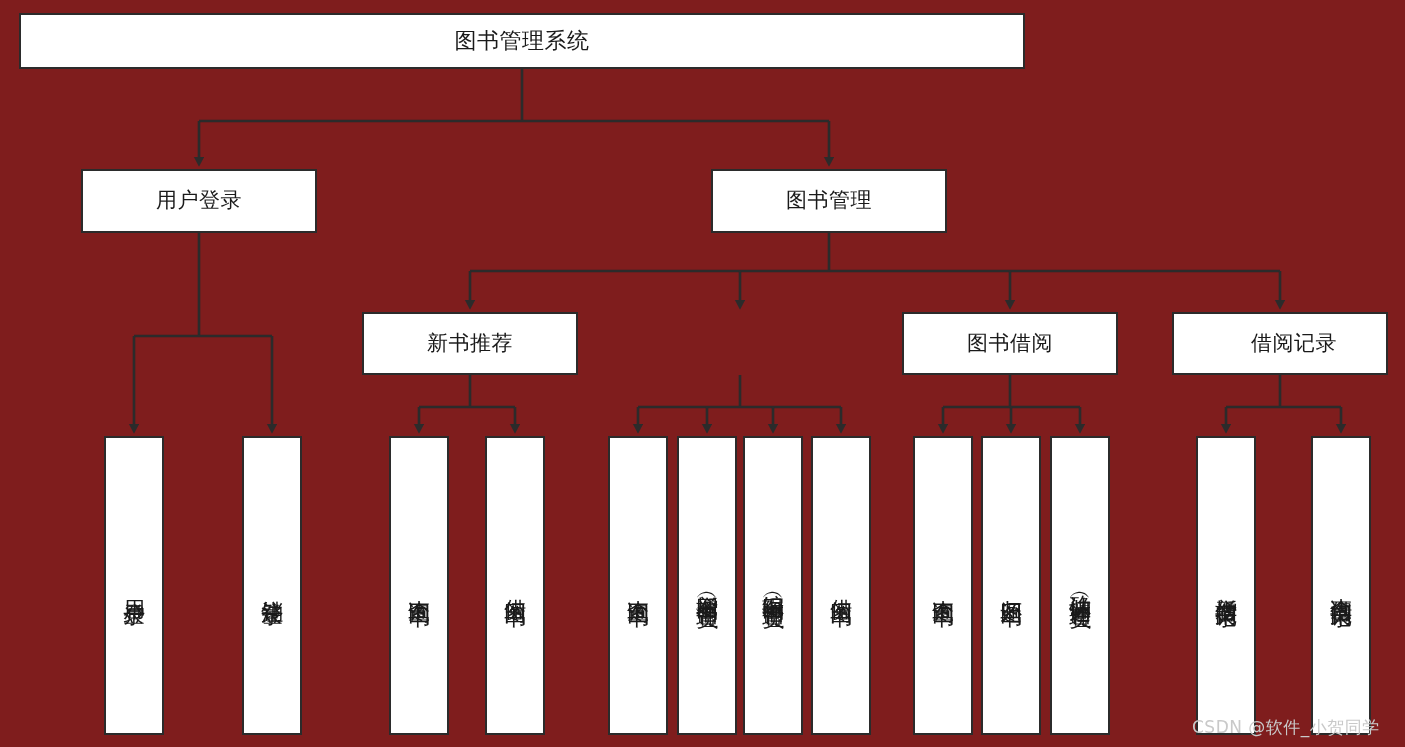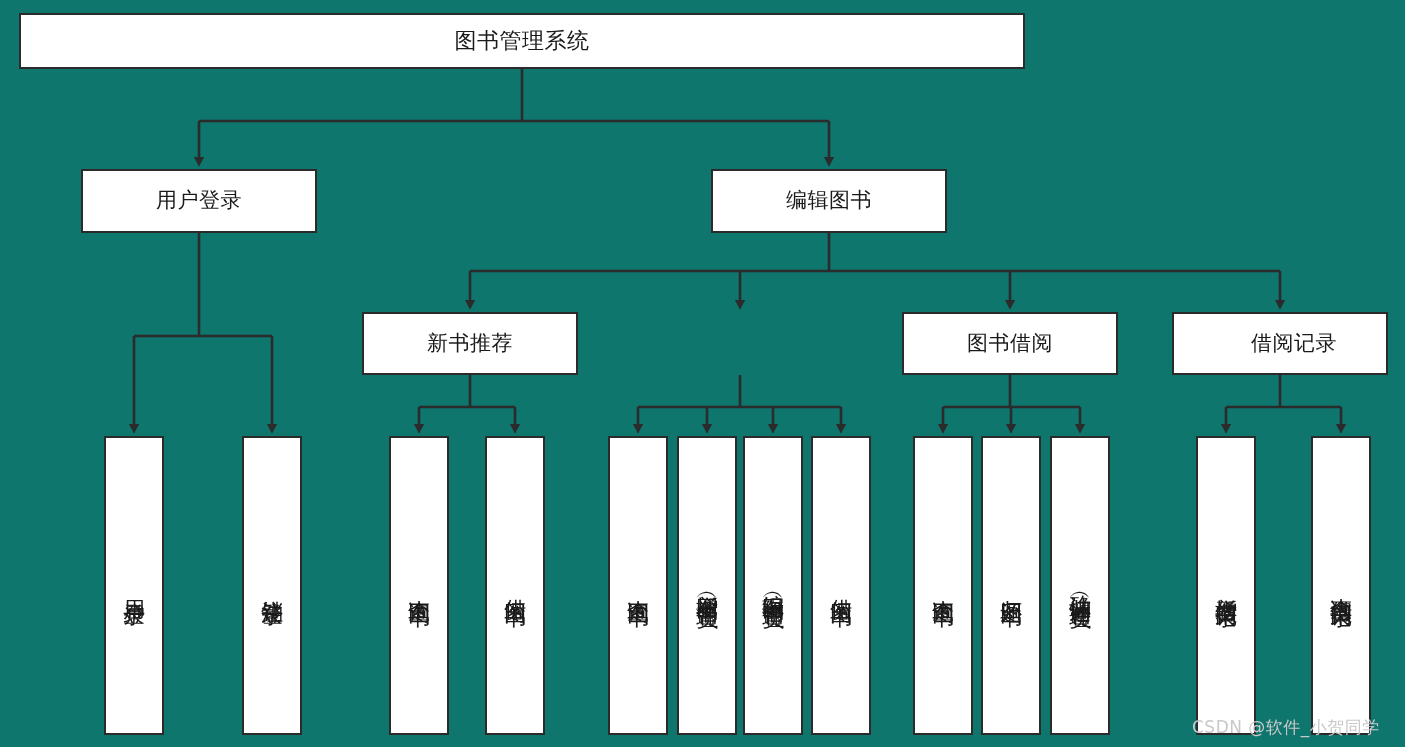--- a/index.html
+++ b/index.html
@@ -8,21 +8,21 @@
     padding: 0;
     background: #ffffff;
   }
   body {
     font-family: "DejaVu Sans", "Liberation Sans", sans-serif;
   }
   #canvas {
     position: relative;
     width: 1405px;
     height: 747px;
-    background: #0f766e;
+    background: #7f1d1d;
     overflow: hidden;
   }
   svg.wires {
     position: absolute;
     left: 0;
     top: 0;
     width: 1405px;
     height: 747px;
     pointer-events: none;
   }
@@ -131,21 +131,21 @@
   </svg>
 
   <div class="node horiz root" style="left:19px; top:13px; width:1006px; height:56px;">
     <span class="label">图书管理系统</span>
   </div>
 
   <div class="node horiz" style="left:81px; top:169px; width:236px; height:64px;">
     <span class="label">用户登录</span>
   </div>
   <div class="node horiz" style="left:711px; top:169px; width:236px; height:64px;">
-    <span class="label">编辑图书</span>
+    <span class="label">图书管理</span>
   </div>
 
   <div class="node horiz" style="left:362px; top:312px; width:216px; height:63px;">
     <span class="label">新书推荐</span>
   </div>
   <div class="node horiz" style="left:902px; top:312px; width:216px; height:63px;">
     <span class="label">图书借阅</span>
   </div>
   <div class="node horiz" style="left:1172px; top:312px; width:216px; height:63px;padding-left:28px;">
     <span class="label">借阅记录</span>

